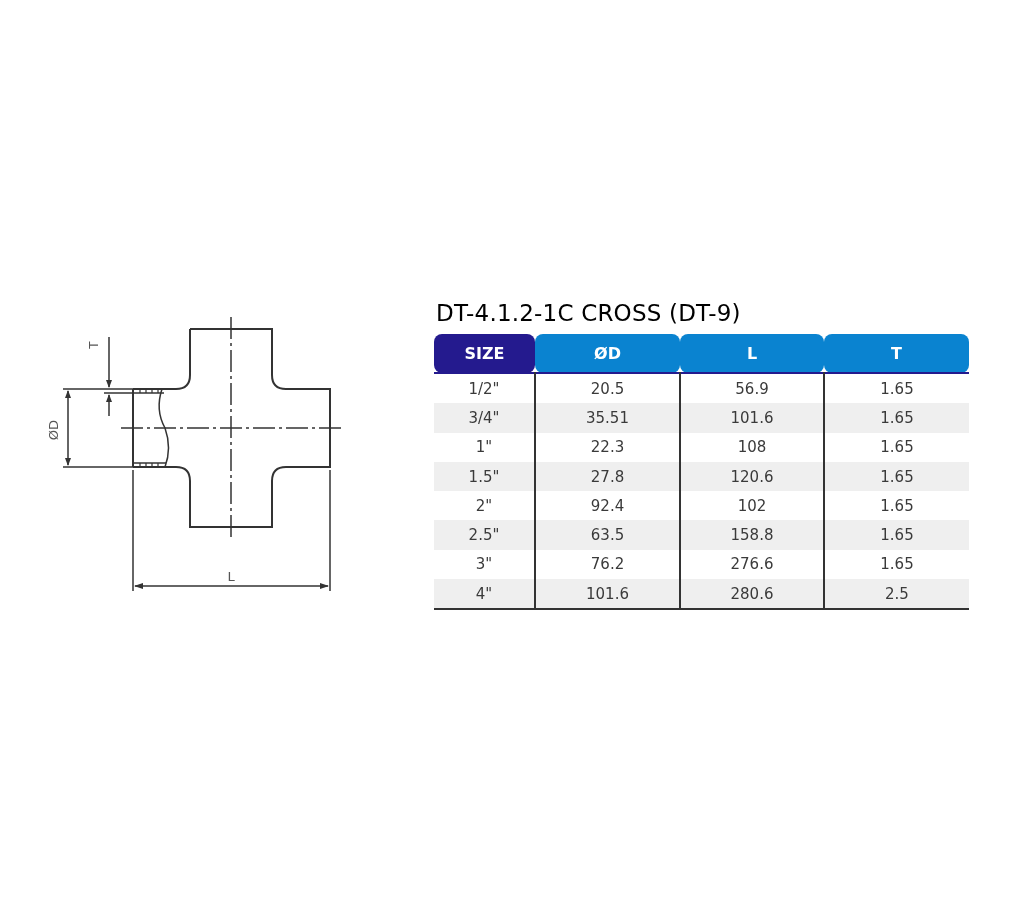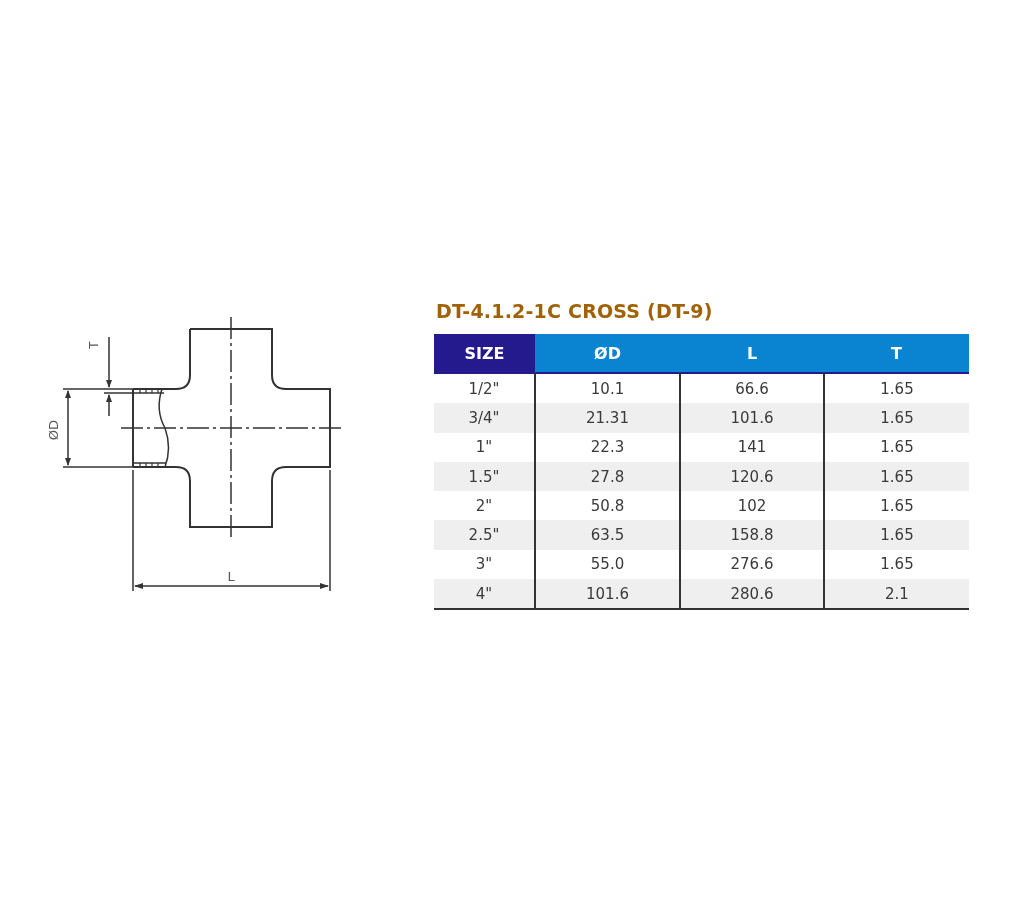--- a/index.html
+++ b/index.html
@@ -1,30 +1,30 @@
 <!DOCTYPE html>
 <html><head>
   <meta charset="utf-8">
   <style>
     html, body { margin: 0; padding: 0; background: #ffffff; }
     body { width: 1024px; height: 922px; position: relative; overflow: hidden; font-family: "DejaVu Sans", sans-serif; }
     .drawing { position: absolute; left: 0; top: 0; width: 420px; height: 922px; }
     .drawing svg { position: absolute; left: 0; top: 0; }
     .title {
       position: absolute; left: 436px; top: 300px;
-      font-family: "DejaVu Sans", sans-serif; font-weight: bold;
-      font-size: 19px; color: #a16207; letter-spacing: 0.2px; white-space: nowrap;
+      font-family: "DejaVu Sans", sans-serif; font-weight: normal;
+      font-size: 23px; color: #000000; letter-spacing: 0.2px; white-space: nowrap;
     }
     table.spec {
       position: absolute; left: 434px; top: 334px; width: 535px;
       border-collapse: collapse; font-family: "DejaVu Sans", sans-serif;
     }
     table.spec th {
       height: 38px; color: #ffffff; font-weight: bold; font-size: 16px;
-      background: #0a83d0; text-align: center; padding: 0;
+      background: #0a83d0; text-align: center; padding: 0; border-radius: 8px;
     }
     table.spec th.size { background: #241a8e; width: 101px; }
     table.spec th.od { width: 145px; }
     table.spec th.l { width: 144px; }
     table.spec td {
       height: 29.3px; text-align: center; font-size: 15px; color: #3a3a3a; padding: 0;
     }
     table.spec tr.alt td { background: #efefef; }
     table.spec td.c1, table.spec td.c2, table.spec td.c3 { border-right: 2px solid #333333; }
     table.spec tbody tr:last-child td { border-bottom: 2px solid #333333; }
@@ -95,60 +95,60 @@
     <tr>
       <th class="size">SIZE</th>
       <th class="od">ØD</th>
       <th class="l">L</th>
       <th class="t">T</th>
     </tr>
   </thead>
   <tbody>
     <tr>
       <td class="c1">1/2"</td>
-      <td class="c2">10.1</td>
-      <td class="c3">66.6</td>
+      <td class="c2">20.5</td>
+      <td class="c3">56.9</td>
       <td>1.65</td>
     </tr>
     <tr class="alt">
       <td class="c1">3/4"</td>
-      <td class="c2">21.31</td>
+      <td class="c2">35.51</td>
       <td class="c3">101.6</td>
       <td>1.65</td>
     </tr>
     <tr>
       <td class="c1">1"</td>
       <td class="c2">22.3</td>
-      <td class="c3">141</td>
+      <td class="c3">108</td>
       <td>1.65</td>
     </tr>
     <tr class="alt">
       <td class="c1">1.5"</td>
       <td class="c2">27.8</td>
       <td class="c3">120.6</td>
       <td>1.65</td>
     </tr>
     <tr>
       <td class="c1">2"</td>
-      <td class="c2">50.8</td>
+      <td class="c2">92.4</td>
       <td class="c3">102</td>
       <td>1.65</td>
     </tr>
     <tr class="alt">
       <td class="c1">2.5"</td>
       <td class="c2">63.5</td>
       <td class="c3">158.8</td>
       <td>1.65</td>
     </tr>
     <tr>
       <td class="c1">3"</td>
-      <td class="c2">55.0</td>
+      <td class="c2">76.2</td>
       <td class="c3">276.6</td>
       <td>1.65</td>
     </tr>
     <tr class="alt">
       <td class="c1">4"</td>
       <td class="c2">101.6</td>
       <td class="c3">280.6</td>
-      <td>2.1</td>
+      <td>2.5</td>
     </tr>
   </tbody>
 </table>
 
 </body></html>

